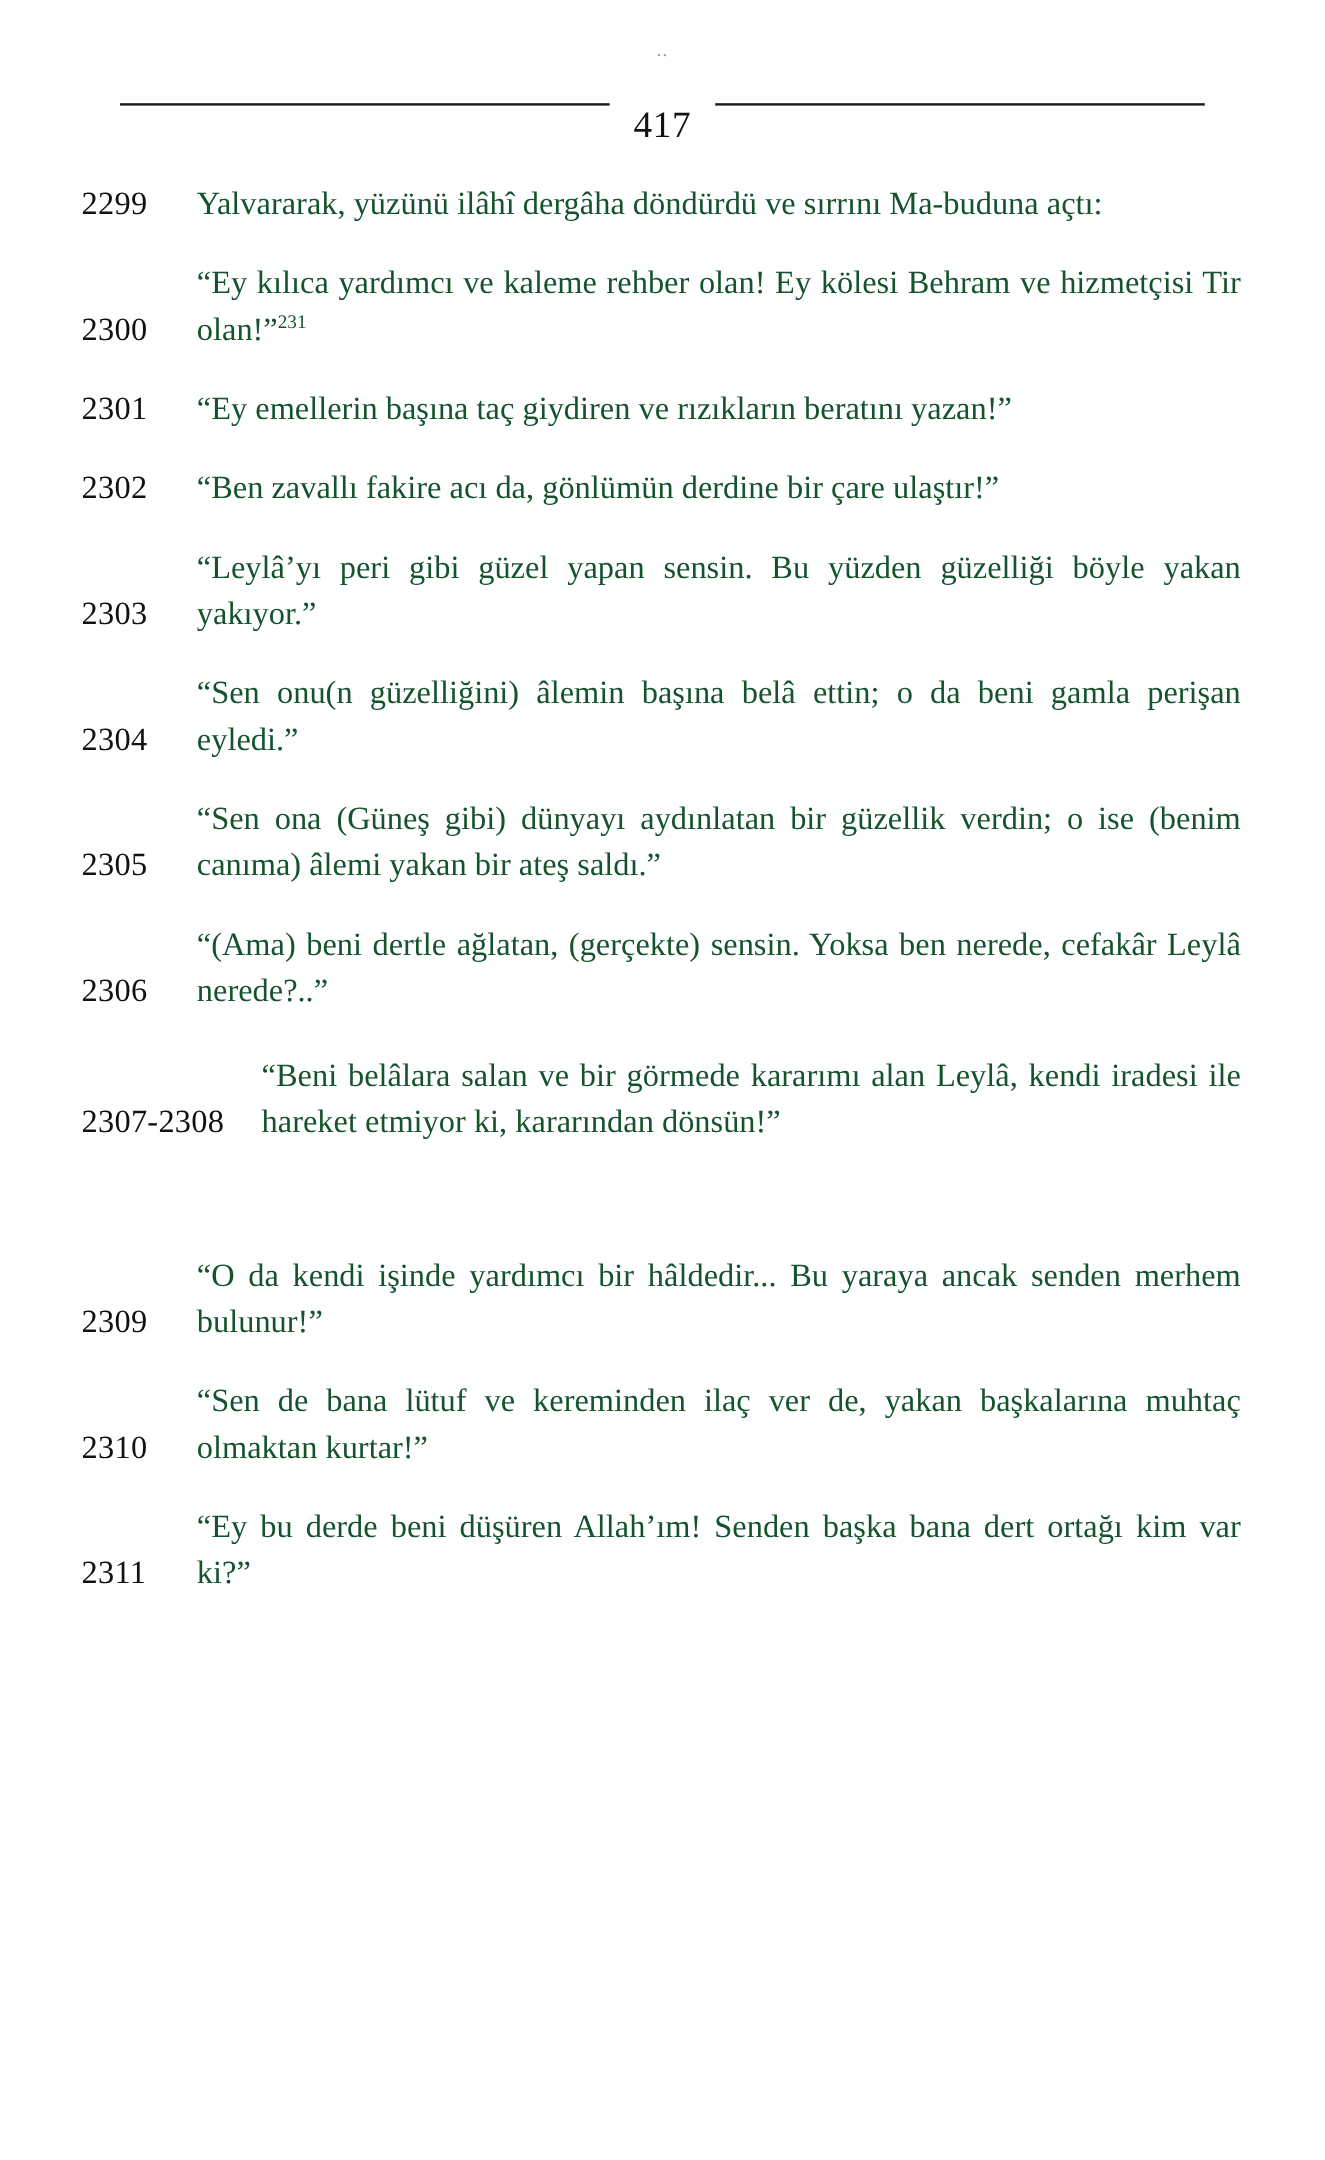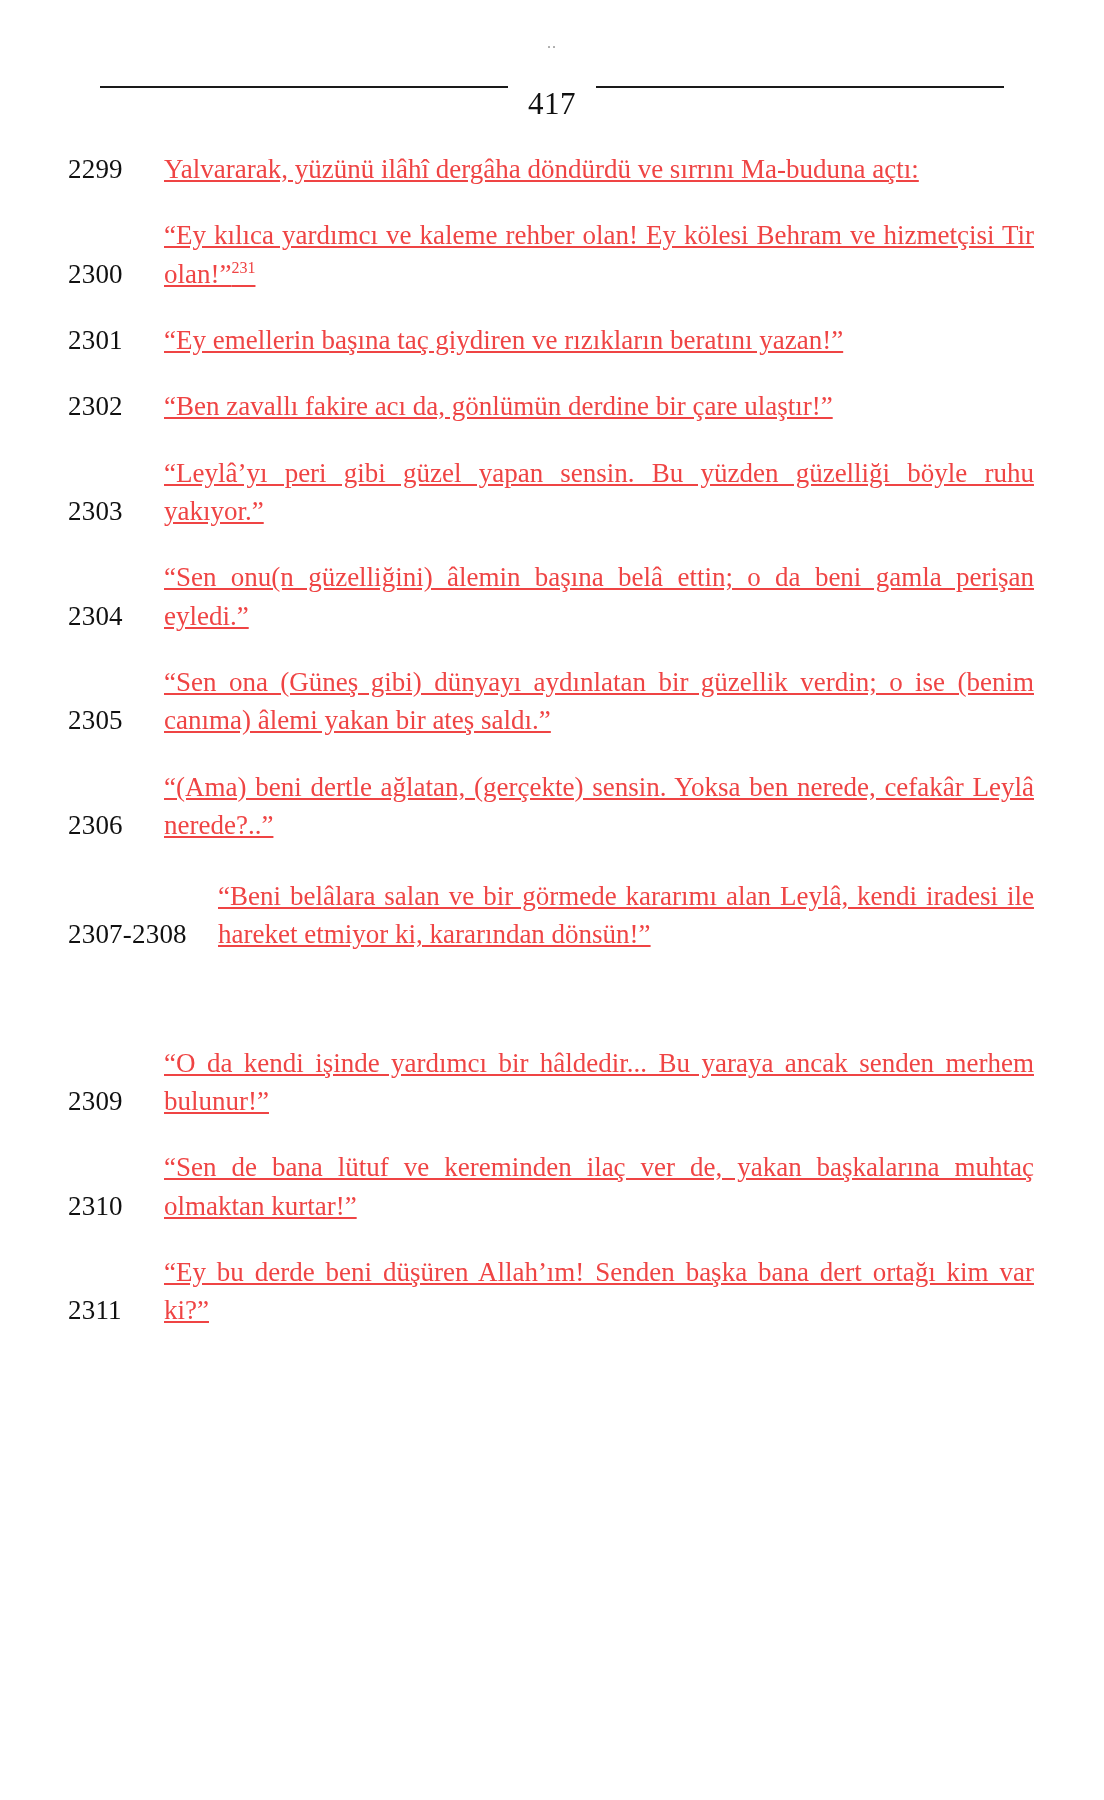--- a/index.html
+++ b/index.html
@@ -71,25 +71,24 @@
     white-space: nowrap;
   }
   .verse.wide-num .num {
     width: 150px;
     margin-top: 43px;
   }
   .verse .txt {
     flex: 1 1 auto;
     font-size: 27px;
     line-height: 1.42;
-    color: #ef4444;
+    color: #14532d;
     text-align: justify;
     text-justify: inter-word;
     hyphens: manual;
-    text-decoration: underline;
   }
   sup.fn {
     font-size: 16px;
     vertical-align: super;
     line-height: 0;
   }
   .gap {
     height: 62px;
   }
 </style>
@@ -123,21 +122,21 @@
       <div class="txt">“Ey emellerin başına taç giydiren ve rızıkların beratını yazan!”</div>
     </div>
 
     <div class="verse">
       <div class="num">2302</div>
       <div class="txt">“Ben zavallı fakire acı da, gönlümün derdine bir çare ulaştır!”</div>
     </div>
 
     <div class="verse">
       <div class="num">2303</div>
-      <div class="txt">“Leylâ’yı peri gibi güzel yapan sensin. Bu yüzden güzelliği böyle ruhu yakıyor.”</div>
+      <div class="txt">“Leylâ’yı peri gibi güzel yapan sensin. Bu yüzden güzelliği böyle yakan yakıyor.”</div>
     </div>
 
     <div class="verse">
       <div class="num">2304</div>
       <div class="txt">“Sen onu(n güzelliğini) âlemin başına belâ ettin; o da beni gamla perişan eyledi.”</div>
     </div>
 
     <div class="verse">
       <div class="num">2305</div>
       <div class="txt">“Sen ona (Güneş gibi) dünyayı aydınlatan bir güzellik verdin; o ise (benim canıma) âlemi yakan bir ateş saldı.”</div>

